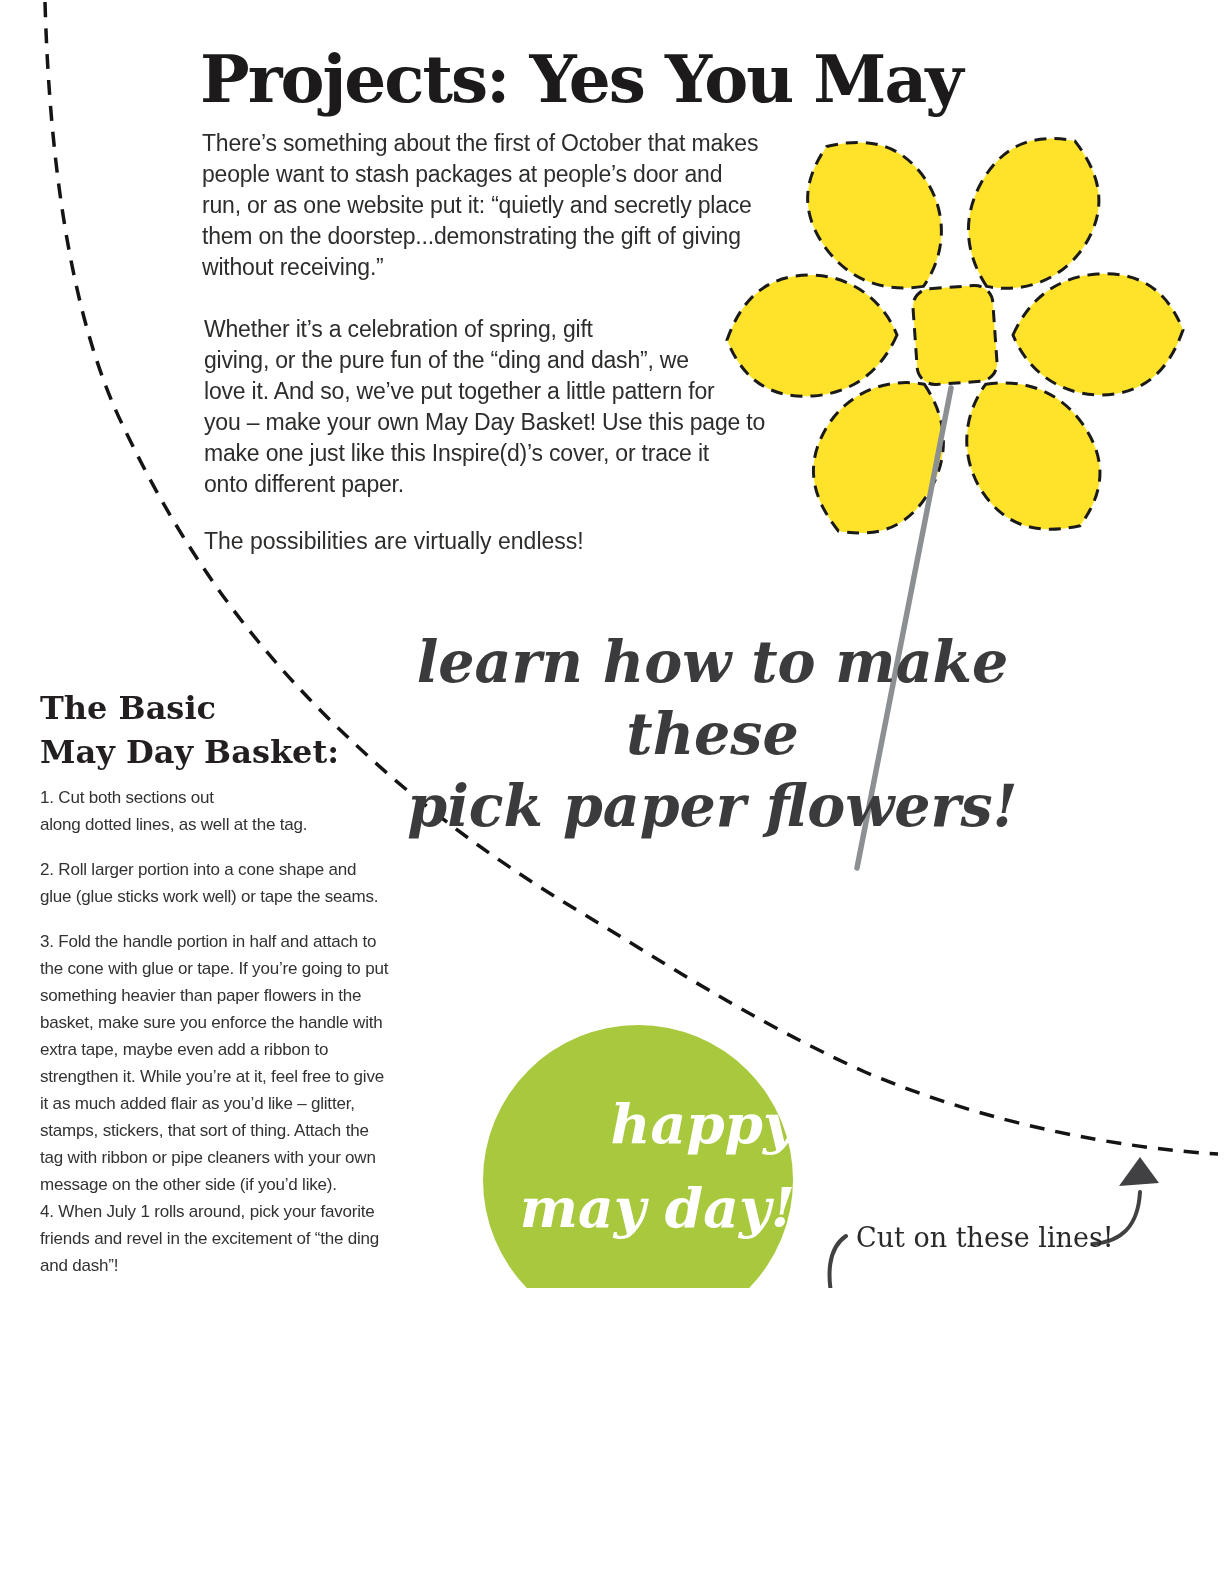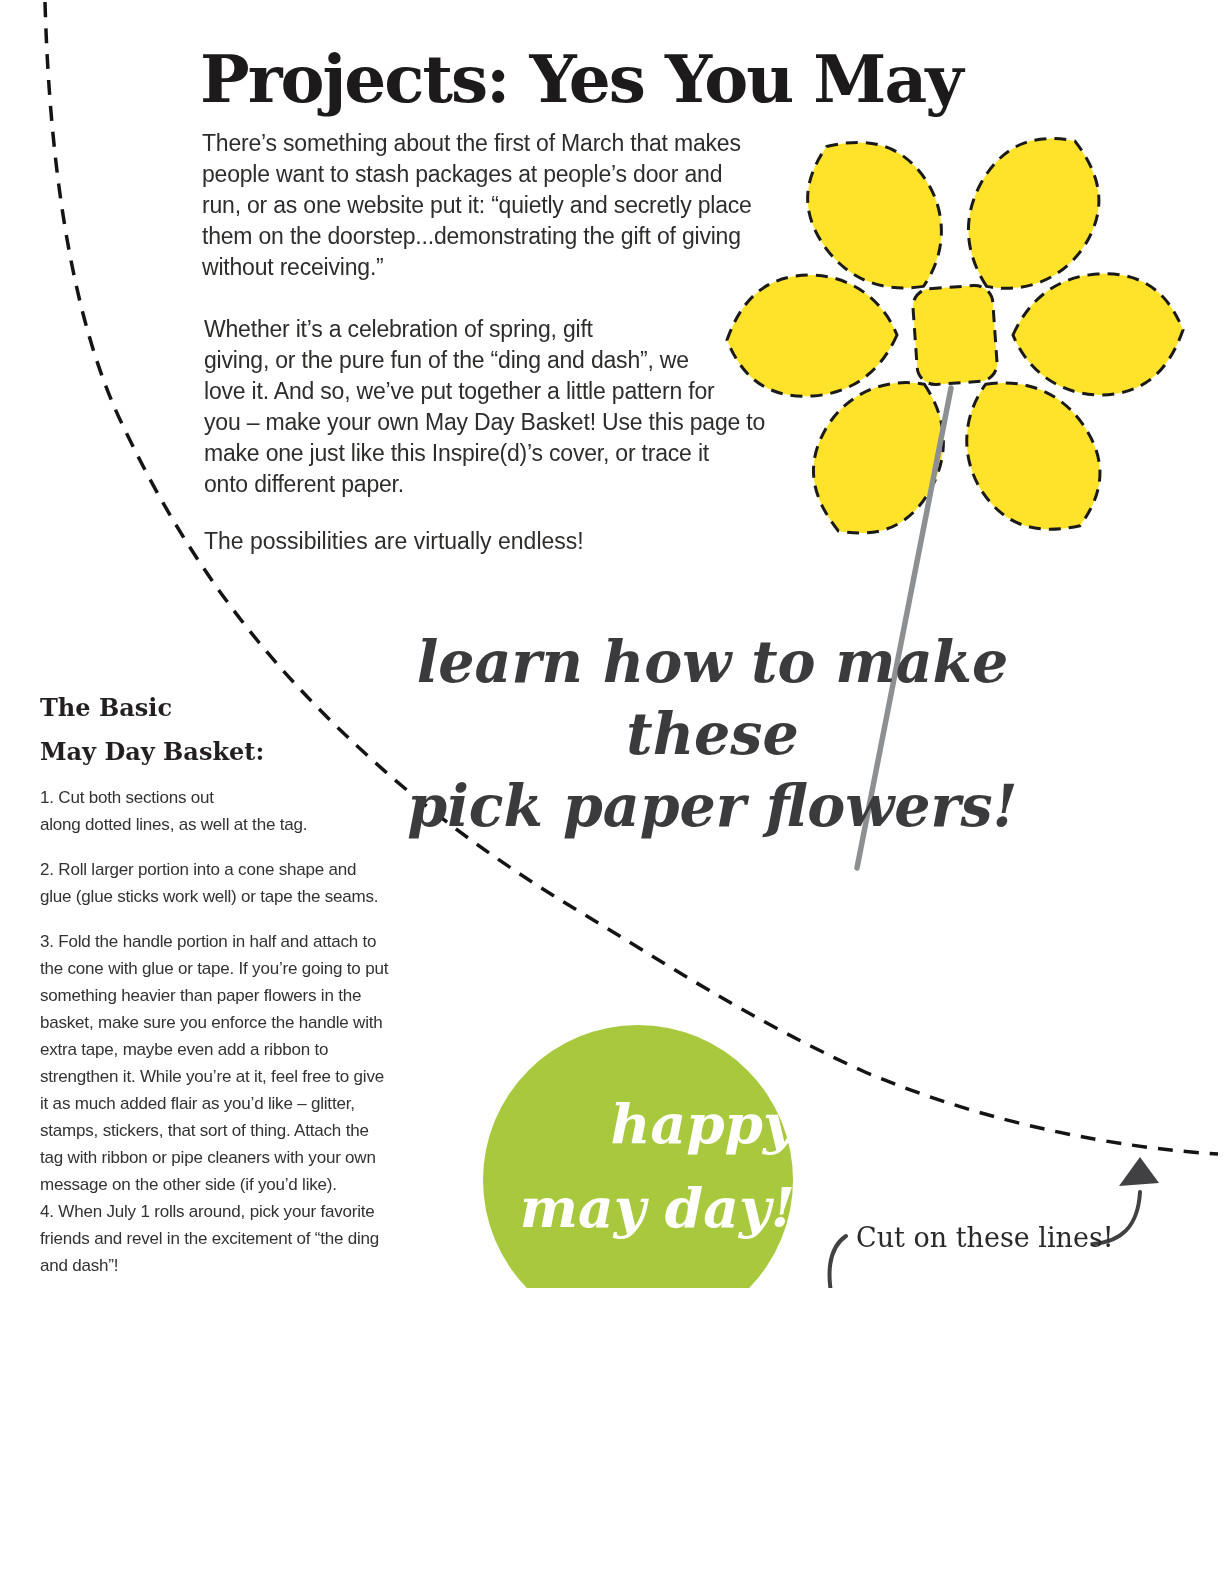--- a/index.html
+++ b/index.html
@@ -35,21 +35,21 @@
   }
   .url{
     left:460px;top:776px;width:500px;
     text-align:center;
     font-size:42px;font-weight:700;
     color:#e82c5f;
   }
 
   .col-heading{
     left:40px;top:686px;
-    font-size:24px;line-height:44px;font-weight:700;
+    font-size:32px;line-height:44px;font-weight:700;
     color:#231f20;
   }
   .step{left:40px;font-size:17px;line-height:27px;color:#333231;width:480px;letter-spacing:-0.2px;}
   .s1{top:784px;} .s2{top:856px;} .s3{top:928px;} .s4{top:1198px;}
   .closing{left:41px;top:1290px;font-size:27px;font-weight:700;color:#231f20;letter-spacing:-0.5px;}
 
   .badge-text{
     left:483px;top:1082px;width:312px;
     text-align:right;
     font-size:55px;line-height:84px;
@@ -94,21 +94,21 @@
       <polygon points="846,1338 820,1316 870,1309" fill="#414042"></polygon>
     </g>
 
     <line x1="0" y1="1357" x2="1224" y2="1357" stroke="#141414" stroke-width="3.5" stroke-dasharray="14 9"></line>
 
     <line x1="168" y1="1472" x2="1116" y2="1472" stroke="#222222" stroke-width="2.5" stroke-dasharray="10 8"></line>
   </svg>
 
   <h1 class="txt slab title" style="margin:0;">Projects: Yes You May</h1>
 
-  <div class="txt para pre p1">There’s something about the first of March that makes
+  <div class="txt para pre p1">There’s something about the first of October that makes
 people want to stash packages at people’s door and
 run, or as one website put it: “quietly and secretly place
 them on the doorstep...demonstrating the gift of giving
 without receiving.”</div>
 
   <div class="txt para pre p2">Whether it’s a celebration of spring, gift
 giving, or the pure fun of the “ding and dash”, we
 love it. And so, we’ve put together a little pattern for
 you – make your own May Day Basket! Use this page to
 make one just like this Inspire(d)’s cover, or trace it

